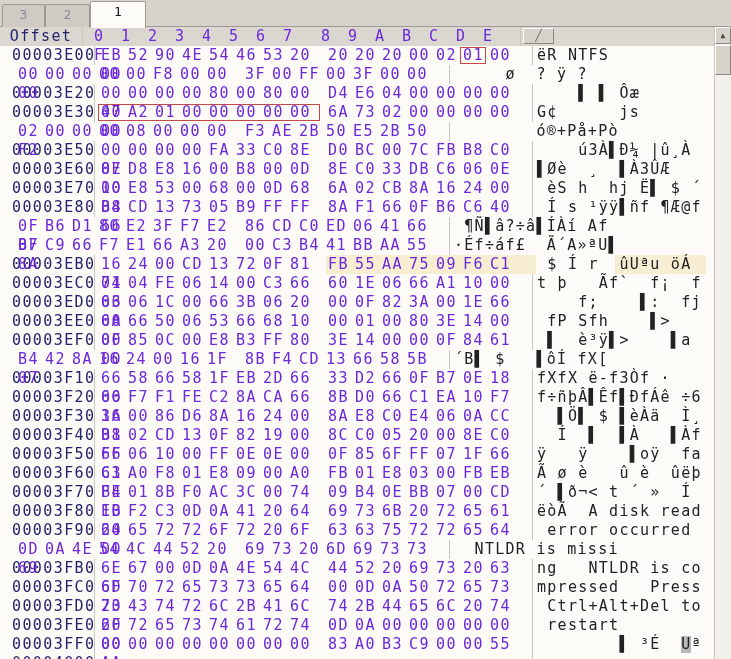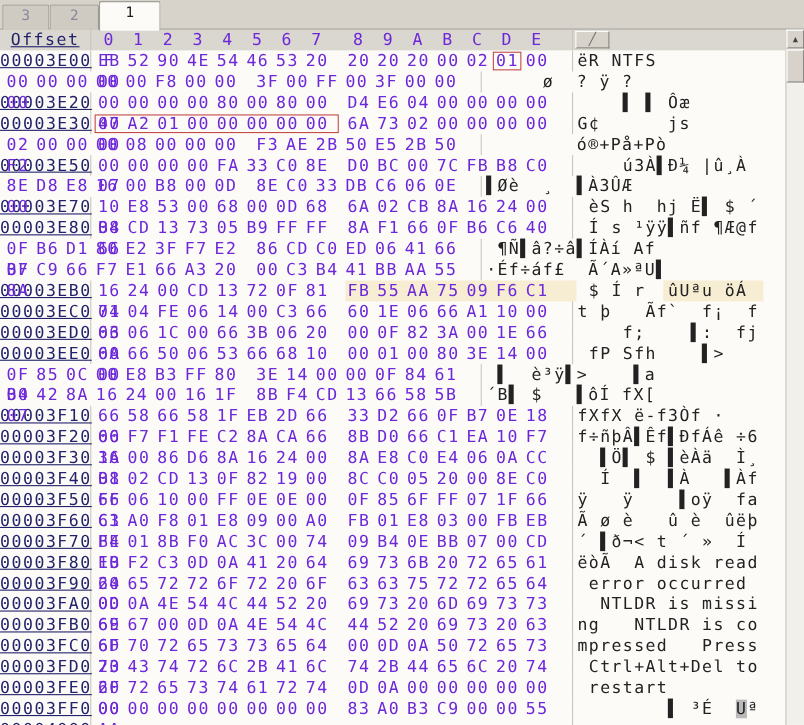--- a/index.html
+++ b/index.html
@@ -18,37 +18,37 @@
          border-top-left-radius:2px; border-top-right-radius:2px;
          background:#cfcbc3; color:#87879b; font-size:13px; text-align:center; line-height:20px; }
   .tab.active { top:1px; height:27px; background:#fcfbf8; color:#1c1c1c; z-index:3; }
   .tab3 { left:2px;  width:43px; }
   .tab2 { left:45px; width:45px; }
   .tab1 { left:90px; width:56px; }
 
   
   .gridrow { display:flex; height:19px; line-height:19px; font-size:15px; }
   .col-offset { width:83px; box-sizing:border-box; border-right:1px solid #c9c6bf;
-                color:#23236b; letter-spacing:1.4px; text-align:center;text-decoration:underline; }
+                color:#23236b; letter-spacing:1.4px; text-align:center; }
   .col-hex { width:438px; box-sizing:border-box; border-right:1px solid #c9c6bf;
              position:relative; padding-left:6px; color:#6d28d9; }
   .col-text { width:169px; position:relative; padding-left:4px; color:#222; }
 
   
   .headerrow { position:absolute; top:27px; left:0; width:714px; height:19px;
                background:#dad7d0; color:#3a3a5e; }
   .collabel { display:inline-block; width:27px; padding-left:5px; box-sizing:border-box;
               letter-spacing:1.4px; position:relative; z-index:1; }
   .collabel.gap8 { margin-left:11px; }
   .editbtn { position:absolute; left:2px; top:1px; width:31px; height:16px; box-sizing:border-box;
              background:#d7d3cb; border:1px solid; border-color:#ffffff #8a8880 #8a8880 #ffffff;
              color:#6a6a6a; font-size:11px; line-height:13px; text-align:center; cursor:default; }
 
   
-  .rows { position:absolute; top:46px; left:0; width:714px; height:613px;
+  .rows { position:absolute; top:46px; left:12px; width:714px; height:613px;
           background:#fcfbf8; overflow:hidden; }
   .byte { display:inline-block; width:27px; letter-spacing:1.4px; position:relative; z-index:1; }
   .byte.gap8 { margin-left:11px; }
   .tchar { display:inline-block; width:10.3px; white-space:pre; position:relative; z-index:1; }
 
   
   .red-box { position:absolute; top:1px; height:17px; box-sizing:border-box;
              border:1px solid #c44a4a; z-index:2; pointer-events:none; }
   .hl-yellow { position:absolute; top:0; height:19px; background:#f6edd2; z-index:0; }
   .cursor-gray { position:absolute; top:1px; height:17px; background:#b9b9b9; z-index:0; }
@@ -105,20 +105,21 @@
       <div class="gridrow">
         <div class="col-hex"><span class="byte">02</span><span class="byte">00</span><span class="byte">00</span><span class="byte">00</span><span class="byte">08</span><span class="byte">00</span><span class="byte">00</span><span class="byte">00</span><span class="byte gap8">F3</span><span class="byte">AE</span><span class="byte">2B</span><span class="byte">50</span><span class="byte">E5</span><span class="byte">2B</span><span class="byte">50</span><span class="byte">F2</span></div>
         <div class="col-text"><span class="tchar"> </span><span class="tchar"> </span><span class="tchar"> </span><span class="tchar"> </span><span class="tchar"> </span><span class="tchar"> </span><span class="tchar"> </span><span class="tchar"> </span><span class="tchar">ó</span><span class="tchar">®</span><span class="tchar">+</span><span class="tchar">P</span><span class="tchar">å</span><span class="tchar">+</span><span class="tchar">P</span><span class="tchar">ò</span></div>
       </div>
       <div class="gridrow">
         <div class="col-offset">00003E50</div>
         <div class="col-hex"><span class="byte">00</span><span class="byte">00</span><span class="byte">00</span><span class="byte">00</span><span class="byte">FA</span><span class="byte">33</span><span class="byte">C0</span><span class="byte">8E</span><span class="byte gap8">D0</span><span class="byte">BC</span><span class="byte">00</span><span class="byte">7C</span><span class="byte">FB</span><span class="byte">B8</span><span class="byte">C0</span><span class="byte">07</span></div>
         <div class="col-text"><span class="tchar"> </span><span class="tchar"> </span><span class="tchar"> </span><span class="tchar"> </span><span class="tchar">ú</span><span class="tchar">3</span><span class="tchar">À</span><span class="tchar">▌</span><span class="tchar">Ð</span><span class="tchar">¼</span><span class="tchar"> </span><span class="tchar">|</span><span class="tchar">û</span><span class="tchar">¸</span><span class="tchar">À</span><span class="tchar"> </span></div>
       </div>
       <div class="gridrow">
+        <div class="col-offset">00003E60</div>
         <div class="col-hex"><span class="byte">8E</span><span class="byte">D8</span><span class="byte">E8</span><span class="byte">16</span><span class="byte">00</span><span class="byte">B8</span><span class="byte">00</span><span class="byte">0D</span><span class="byte gap8">8E</span><span class="byte">C0</span><span class="byte">33</span><span class="byte">DB</span><span class="byte">C6</span><span class="byte">06</span><span class="byte">0E</span><span class="byte">00</span></div>
         <div class="col-text"><span class="tchar">▌</span><span class="tchar">Ø</span><span class="tchar">è</span><span class="tchar"> </span><span class="tchar"> </span><span class="tchar">¸</span><span class="tchar"> </span><span class="tchar"> </span><span class="tchar">▌</span><span class="tchar">À</span><span class="tchar">3</span><span class="tchar">Û</span><span class="tchar">Æ</span><span class="tchar"> </span><span class="tchar"> </span><span class="tchar"> </span></div>
       </div>
       <div class="gridrow">
         <div class="col-offset">00003E70</div>
         <div class="col-hex"><span class="byte">10</span><span class="byte">E8</span><span class="byte">53</span><span class="byte">00</span><span class="byte">68</span><span class="byte">00</span><span class="byte">0D</span><span class="byte">68</span><span class="byte gap8">6A</span><span class="byte">02</span><span class="byte">CB</span><span class="byte">8A</span><span class="byte">16</span><span class="byte">24</span><span class="byte">00</span><span class="byte">B4</span></div>
         <div class="col-text"><span class="tchar"> </span><span class="tchar">è</span><span class="tchar">S</span><span class="tchar"> </span><span class="tchar">h</span><span class="tchar"> </span><span class="tchar"> </span><span class="tchar">h</span><span class="tchar">j</span><span class="tchar"> </span><span class="tchar">Ë</span><span class="tchar">▌</span><span class="tchar"> </span><span class="tchar">$</span><span class="tchar"> </span><span class="tchar">´</span></div>
       </div>
       <div class="gridrow">
         <div class="col-offset">00003E80</div>
@@ -147,20 +148,21 @@
         <div class="col-offset">00003ED0</div>
         <div class="col-hex"><span class="byte">03</span><span class="byte">06</span><span class="byte">1C</span><span class="byte">00</span><span class="byte">66</span><span class="byte">3B</span><span class="byte">06</span><span class="byte">20</span><span class="byte gap8">00</span><span class="byte">0F</span><span class="byte">82</span><span class="byte">3A</span><span class="byte">00</span><span class="byte">1E</span><span class="byte">66</span><span class="byte">6A</span></div>
         <div class="col-text"><span class="tchar"> </span><span class="tchar"> </span><span class="tchar"> </span><span class="tchar"> </span><span class="tchar">f</span><span class="tchar">;</span><span class="tchar"> </span><span class="tchar"> </span><span class="tchar"> </span><span class="tchar"> </span><span class="tchar">▌</span><span class="tchar">:</span><span class="tchar"> </span><span class="tchar"> </span><span class="tchar">f</span><span class="tchar">j</span></div>
       </div>
       <div class="gridrow">
         <div class="col-offset">00003EE0</div>
         <div class="col-hex"><span class="byte">00</span><span class="byte">66</span><span class="byte">50</span><span class="byte">06</span><span class="byte">53</span><span class="byte">66</span><span class="byte">68</span><span class="byte">10</span><span class="byte gap8">00</span><span class="byte">01</span><span class="byte">00</span><span class="byte">80</span><span class="byte">3E</span><span class="byte">14</span><span class="byte">00</span><span class="byte">00</span></div>
         <div class="col-text"><span class="tchar"> </span><span class="tchar">f</span><span class="tchar">P</span><span class="tchar"> </span><span class="tchar">S</span><span class="tchar">f</span><span class="tchar">h</span><span class="tchar"> </span><span class="tchar"> </span><span class="tchar"> </span><span class="tchar"> </span><span class="tchar">▌</span><span class="tchar">&gt;</span><span class="tchar"> </span><span class="tchar"> </span><span class="tchar"> </span></div>
       </div>
       <div class="gridrow">
+        <div class="col-offset">00003EF0</div>
         <div class="col-hex"><span class="byte">0F</span><span class="byte">85</span><span class="byte">0C</span><span class="byte">00</span><span class="byte">E8</span><span class="byte">B3</span><span class="byte">FF</span><span class="byte">80</span><span class="byte gap8">3E</span><span class="byte">14</span><span class="byte">00</span><span class="byte">00</span><span class="byte">0F</span><span class="byte">84</span><span class="byte">61</span><span class="byte">00</span></div>
         <div class="col-text"><span class="tchar"> </span><span class="tchar">▌</span><span class="tchar"> </span><span class="tchar"> </span><span class="tchar">è</span><span class="tchar">³</span><span class="tchar">ÿ</span><span class="tchar">▌</span><span class="tchar">&gt;</span><span class="tchar"> </span><span class="tchar"> </span><span class="tchar"> </span><span class="tchar"> </span><span class="tchar">▌</span><span class="tchar">a</span><span class="tchar"> </span></div>
       </div>
       <div class="gridrow">
         <div class="col-hex"><span class="byte">B4</span><span class="byte">42</span><span class="byte">8A</span><span class="byte">16</span><span class="byte">24</span><span class="byte">00</span><span class="byte">16</span><span class="byte">1F</span><span class="byte gap8">8B</span><span class="byte">F4</span><span class="byte">CD</span><span class="byte">13</span><span class="byte">66</span><span class="byte">58</span><span class="byte">5B</span><span class="byte">07</span></div>
         <div class="col-text"><span class="tchar">´</span><span class="tchar">B</span><span class="tchar">▌</span><span class="tchar"> </span><span class="tchar">$</span><span class="tchar"> </span><span class="tchar"> </span><span class="tchar"> </span><span class="tchar">▌</span><span class="tchar">ô</span><span class="tchar">Í</span><span class="tchar"> </span><span class="tchar">f</span><span class="tchar">X</span><span class="tchar">[</span><span class="tchar"> </span></div>
       </div>
       <div class="gridrow">
         <div class="col-offset">00003F10</div>
         <div class="col-hex"><span class="byte">66</span><span class="byte">58</span><span class="byte">66</span><span class="byte">58</span><span class="byte">1F</span><span class="byte">EB</span><span class="byte">2D</span><span class="byte">66</span><span class="byte gap8">33</span><span class="byte">D2</span><span class="byte">66</span><span class="byte">0F</span><span class="byte">B7</span><span class="byte">0E</span><span class="byte">18</span><span class="byte">00</span></div>
@@ -200,21 +202,20 @@
         <div class="col-offset">00003F80</div>
         <div class="col-hex"><span class="byte">EB</span><span class="byte">F2</span><span class="byte">C3</span><span class="byte">0D</span><span class="byte">0A</span><span class="byte">41</span><span class="byte">20</span><span class="byte">64</span><span class="byte gap8">69</span><span class="byte">73</span><span class="byte">6B</span><span class="byte">20</span><span class="byte">72</span><span class="byte">65</span><span class="byte">61</span><span class="byte">64</span></div>
         <div class="col-text"><span class="tchar">ë</span><span class="tchar">ò</span><span class="tchar">Ã</span><span class="tchar"> </span><span class="tchar"> </span><span class="tchar">A</span><span class="tchar"> </span><span class="tchar">d</span><span class="tchar">i</span><span class="tchar">s</span><span class="tchar">k</span><span class="tchar"> </span><span class="tchar">r</span><span class="tchar">e</span><span class="tchar">a</span><span class="tchar">d</span></div>
       </div>
       <div class="gridrow">
         <div class="col-offset">00003F90</div>
         <div class="col-hex"><span class="byte">20</span><span class="byte">65</span><span class="byte">72</span><span class="byte">72</span><span class="byte">6F</span><span class="byte">72</span><span class="byte">20</span><span class="byte">6F</span><span class="byte gap8">63</span><span class="byte">63</span><span class="byte">75</span><span class="byte">72</span><span class="byte">72</span><span class="byte">65</span><span class="byte">64</span><span class="byte">00</span></div>
         <div class="col-text"><span class="tchar"> </span><span class="tchar">e</span><span class="tchar">r</span><span class="tchar">r</span><span class="tchar">o</span><span class="tchar">r</span><span class="tchar"> </span><span class="tchar">o</span><span class="tchar">c</span><span class="tchar">c</span><span class="tchar">u</span><span class="tchar">r</span><span class="tchar">r</span><span class="tchar">e</span><span class="tchar">d</span><span class="tchar"> </span></div>
       </div>
       <div class="gridrow">
-        <div class="col-offset">00003FA0</div>
         <div class="col-hex"><span class="byte">0D</span><span class="byte">0A</span><span class="byte">4E</span><span class="byte">54</span><span class="byte">4C</span><span class="byte">44</span><span class="byte">52</span><span class="byte">20</span><span class="byte gap8">69</span><span class="byte">73</span><span class="byte">20</span><span class="byte">6D</span><span class="byte">69</span><span class="byte">73</span><span class="byte">73</span><span class="byte">69</span></div>
         <div class="col-text"><span class="tchar"> </span><span class="tchar"> </span><span class="tchar">N</span><span class="tchar">T</span><span class="tchar">L</span><span class="tchar">D</span><span class="tchar">R</span><span class="tchar"> </span><span class="tchar">i</span><span class="tchar">s</span><span class="tchar"> </span><span class="tchar">m</span><span class="tchar">i</span><span class="tchar">s</span><span class="tchar">s</span><span class="tchar">i</span></div>
       </div>
       <div class="gridrow">
         <div class="col-offset">00003FB0</div>
         <div class="col-hex"><span class="byte">6E</span><span class="byte">67</span><span class="byte">00</span><span class="byte">0D</span><span class="byte">0A</span><span class="byte">4E</span><span class="byte">54</span><span class="byte">4C</span><span class="byte gap8">44</span><span class="byte">52</span><span class="byte">20</span><span class="byte">69</span><span class="byte">73</span><span class="byte">20</span><span class="byte">63</span><span class="byte">6F</span></div>
         <div class="col-text"><span class="tchar">n</span><span class="tchar">g</span><span class="tchar"> </span><span class="tchar"> </span><span class="tchar"> </span><span class="tchar">N</span><span class="tchar">T</span><span class="tchar">L</span><span class="tchar">D</span><span class="tchar">R</span><span class="tchar"> </span><span class="tchar">i</span><span class="tchar">s</span><span class="tchar"> </span><span class="tchar">c</span><span class="tchar">o</span></div>
       </div>
       <div class="gridrow">
         <div class="col-offset">00003FC0</div>

